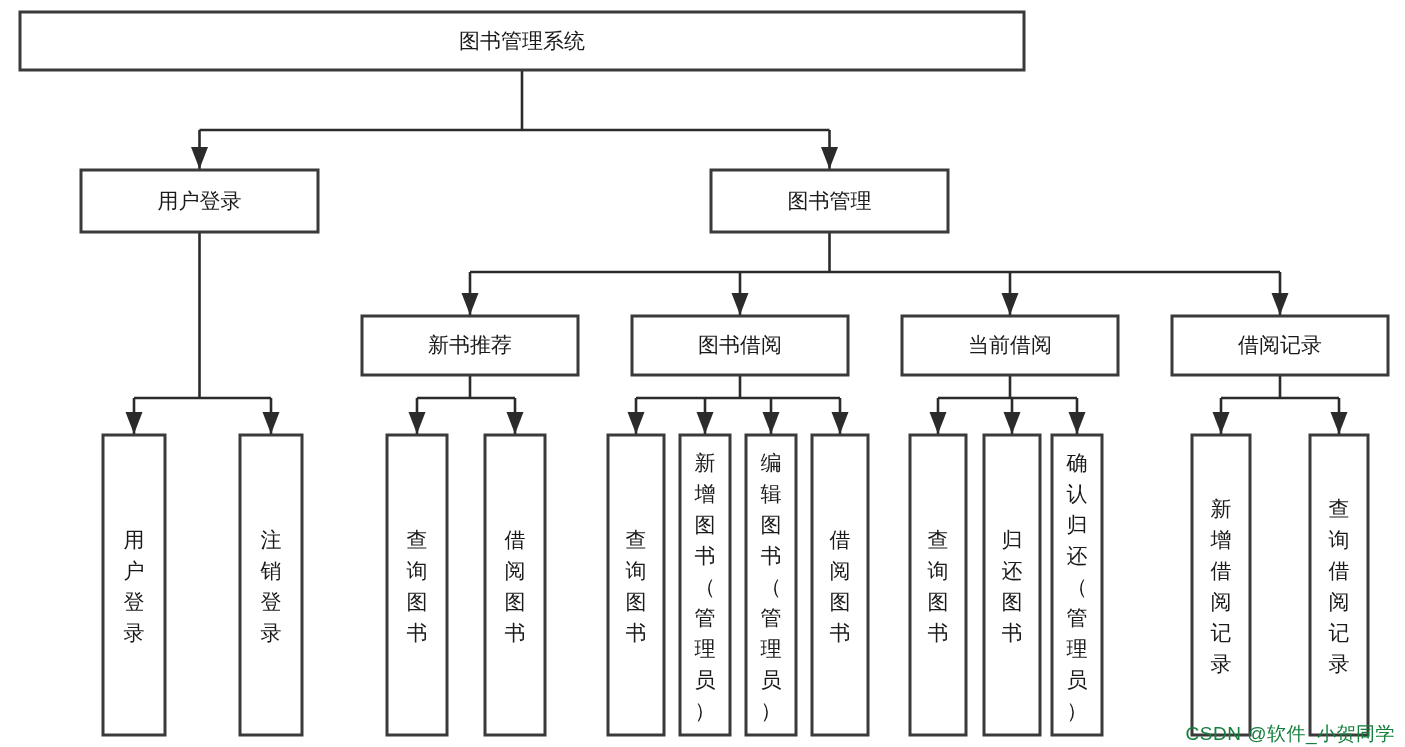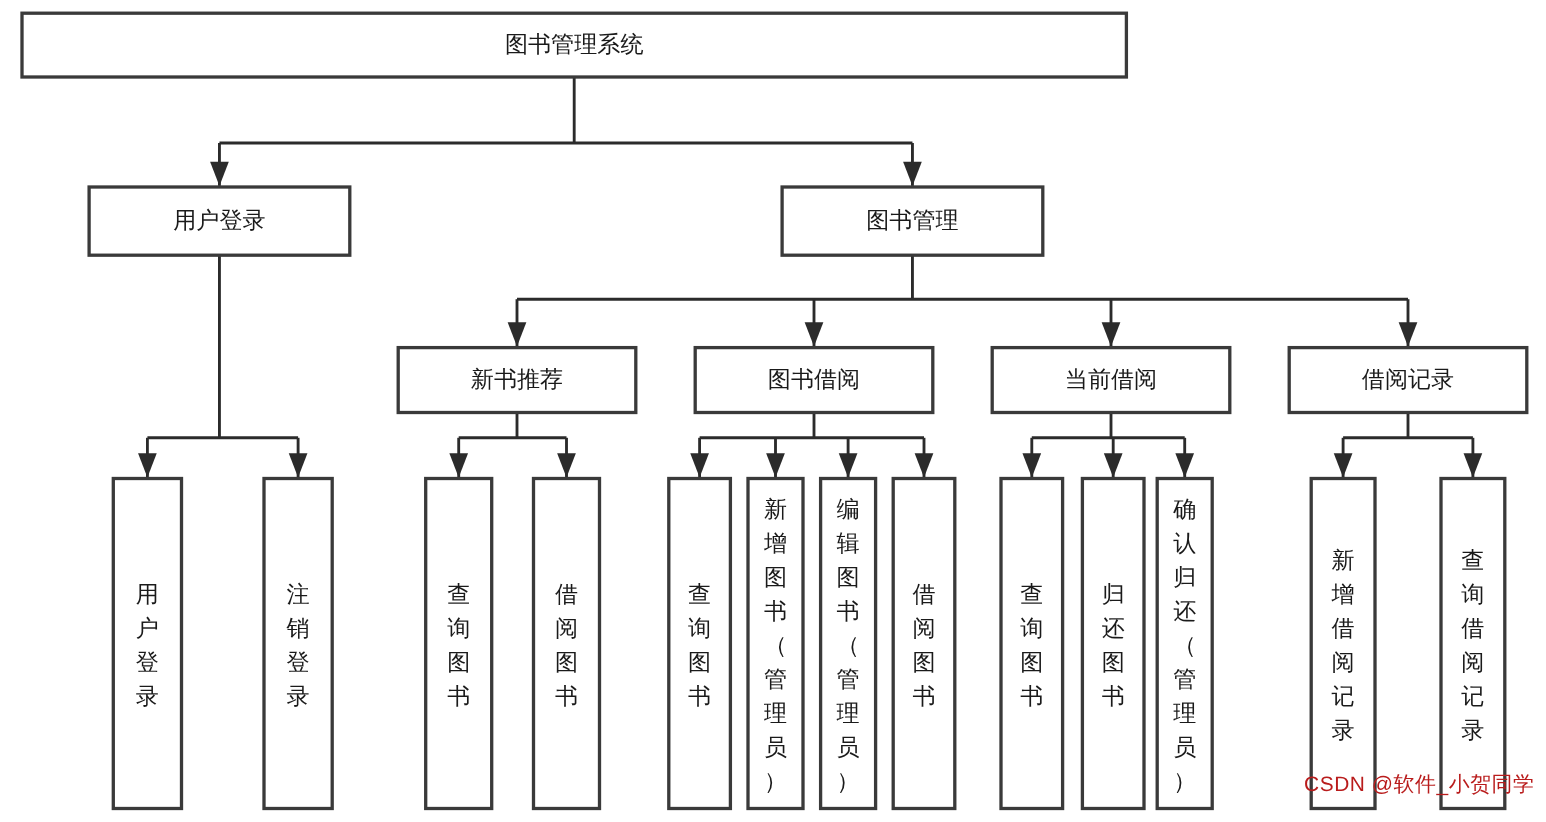--- a/index.html
+++ b/index.html
@@ -44,24 +44,24 @@
     fill: none;
     stroke-linecap: butt;
   }
   .arrowhead {
     fill: #2b2b2b;
     stroke: none;
   }
   .watermark {
     position: absolute;
     right: 10px;
-    bottom: 21px;
+    bottom: 0;
     font-family: "Liberation Sans", "DejaVu Sans", sans-serif;
     font-size: 19px;
-    color: #b91c1c;
+    color: #15803d;
     white-space: nowrap;
     letter-spacing: 0.5px;
     pointer-events: none;
   }
 </style>
 </head>
 <body>
 
 <div id="diagram-root">
   <svg id="tree-svg" viewBox="0 0 1405 747" xmlns="http://www.w3.org/2000/svg">

